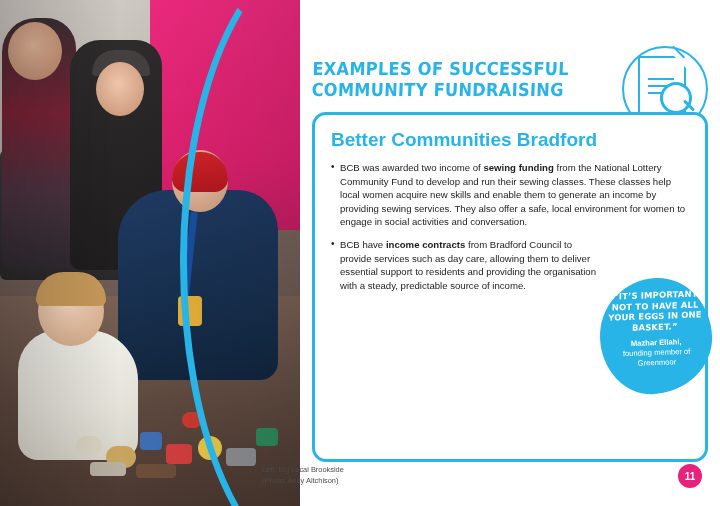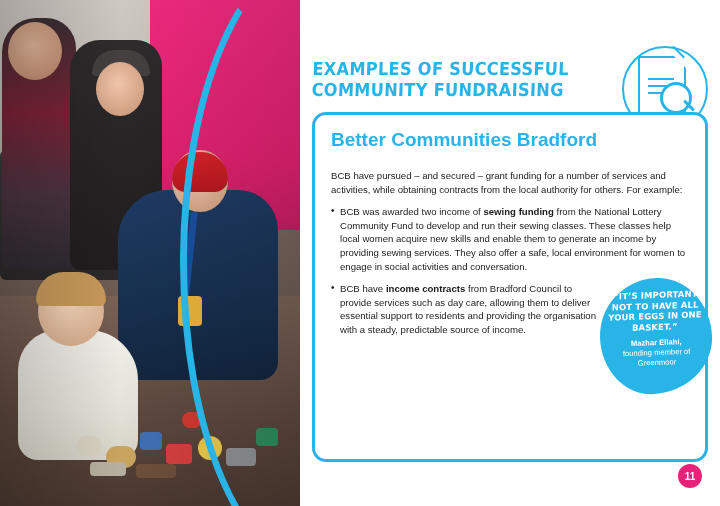--- a/index.html
+++ b/index.html
@@ -220,21 +220,21 @@
     border: 3px solid #29b4e8;
     border-radius: 14px;
     background: #ffffff;
     box-sizing: border-box;
     padding: 12px 16px 10px 16px;
   }
   .card-title {
     color: #29b4e8;
     font-size: 19px;
     font-weight: bold;
-    margin: 2px 0 18px 0;
+    margin: 2px 0 10px 0;
   }
   .card p {
     margin: 0 0 9px 0;
     font-size: 9.6px;
     line-height: 1.42;
     color: #1c1c1c;
   }
   ul.bullets {
     margin: 2px 0 0 0;
     padding: 0;
@@ -367,33 +367,36 @@
       <div class="doc-line" style="top:20px; width:26px;"></div>
       <div class="doc-line" style="top:27px; width:26px;"></div>
       <div class="doc-line" style="top:34px; width:18px;"></div>
     </div>
     <div class="magnifier"></div>
     <div class="magnifier-handle"></div>
   </div>
 
   <div class="card">
     <div class="card-title">Better Communities Bradford</div>
-    <p>BCB have pursued – and secured – grant funding for a number of services and activities, while obtaining contracts from the local authority for others. For example:</p>
     <ul class="bullets">
       <li>
         <span>BCB was awarded two income of </span><b>sewing funding</b><span> from the National Lottery Community Fund to develop and run their sewing classes. These classes help local women acquire new skills and enable them to generate an income by providing sewing services. They also offer a safe, local environment for women to engage in social activities and conversation.</span>
       </li>
       <li class="bullet-2">
         <span>BCB have </span><b>income contracts</b><span> from Bradford Council to provide services such as day care, allowing them to deliver essential support to residents and providing the organisation with a steady, predictable source of income.</span>
       </li>
     </ul>
   </div>
 
   <div class="quote-blob">
     <div class="quote-text">“It’s important not to have all your eggs in one basket.”</div>
     <div class="quote-name">Mazhar Ellahi,</div>
     <div class="quote-role">founding member of Greenmoor</div>
   </div>
 
+  <div class="caption">
+    <div>Left: Big Local Brookside</div>
+    <div>(Photo: Andy Aitchison)</div>
+  </div>
 
   <div class="page-num">11</div>
 
 </div>
 
 </body></html>

